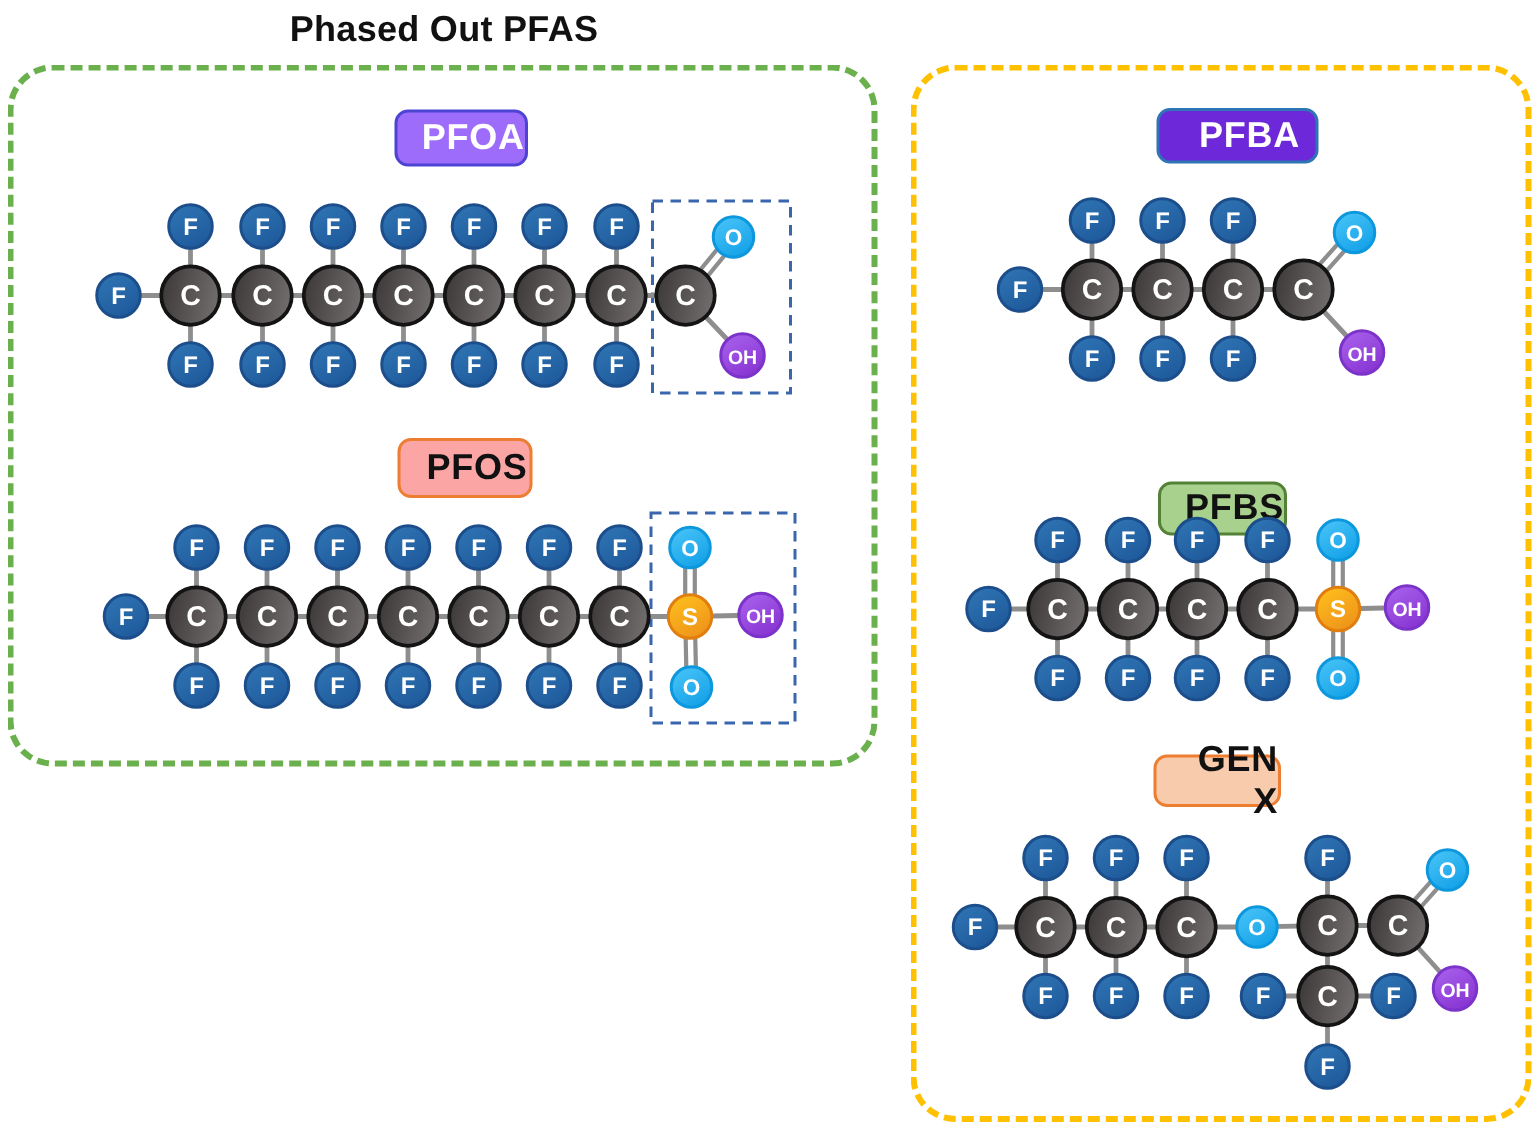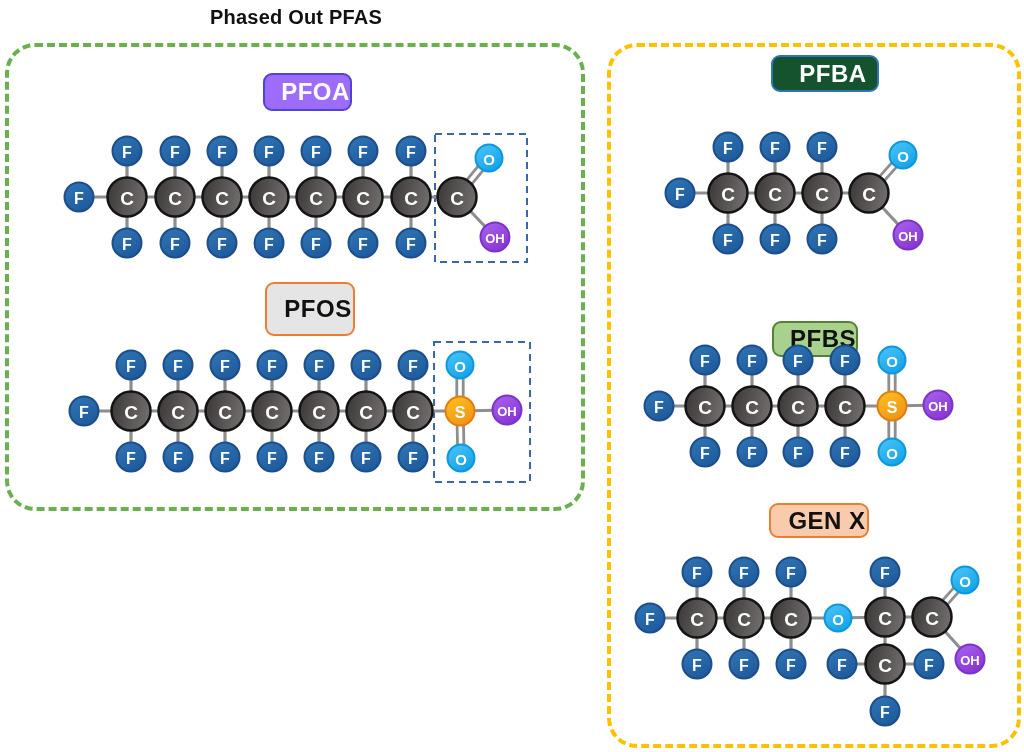--- a/index.html
+++ b/index.html
@@ -1,42 +1,42 @@
 <!DOCTYPE html>
 <html><head>
 <meta charset="utf-8">
 <style>
   html,body{margin:0;padding:0;background:#ffffff;}
   .canvas{position:relative;width:1024px;height:752px;background:#ffffff;overflow:hidden;
           font-family:"Liberation Sans", sans-serif;}
-  .title{position:absolute;width:300px;text-align:center;font-size:20px;font-weight:bold;
+  .title{position:absolute;width:300px;text-align:center;font-size:24px;font-weight:bold;
          color:#111111;letter-spacing:0.2px;}
   .title-left{left:146px;top:6px;}
   .title-right{left:690px;top:6px;}
   .panel{position:absolute;border:4px dashed #888;border-radius:30px;box-sizing:border-box;}
   .panel-left{left:5px;top:43px;width:580px;height:468px;}
   .panel-right{left:607px;top:43px;width:414px;height:705px;}
   .badge{position:absolute;display:flex;align-items:center;justify-content:center;
          border:2.5px solid;border-radius:9px;font-size:24px;font-weight:bold;
          box-sizing:border-box;letter-spacing:0.5px;padding-left:16px;}
   #mol-svg{position:absolute;left:0;top:0;}
 </style>
 </head>
 <body>
 
 <div class="canvas">
   <div class="title title-left">Phased Out PFAS</div>
   <div class="panel panel-left" style="border-color: rgb(106, 176, 76);"></div>
   <div class="panel panel-right" style="border-color: rgb(255, 192, 0);"></div>
   <div id="badges">
       <div class="badge" style="left: 263px; top: 73px; width: 89px; height: 38px; background: rgb(158, 108, 250); border-color: rgb(77, 68, 212); color: rgb(255, 255, 255);">PFOA</div>
-      <div class="badge" style="left: 265px; top: 282px; width: 90px; height: 54px; background: #e5e5e5; border-color: rgb(237, 125, 49); color: rgb(17, 17, 17);">PFOS</div>
-      <div class="badge" style="left: 771px; top: 55px; width: 108px; height: 37px; background: #14532d; border-color: rgb(46, 117, 182); color: rgb(255, 255, 255);">PFBA</div>
+      <div class="badge" style="left: 265px; top: 292px; width: 90px; height: 40px; background: #fca5a5; border-color: rgb(237, 125, 49); color: rgb(17, 17, 17);">PFOS</div>
+      <div class="badge" style="left: 771px; top: 72px; width: 108px; height: 37px; background: #6d28d9; border-color: rgb(46, 117, 182); color: rgb(255, 255, 255);">PFBA</div>
       <div class="badge" style="left: 772px; top: 289px; width: 86px; height: 36px; background: rgb(169, 209, 142); border-color: rgb(83, 129, 53); color: rgb(17, 17, 17); margin-top: 32px;">PFBS</div>
-      <div class="badge" style="left: 769px; top: 503px; width: 100px; height: 35px; background: rgb(248, 203, 173); border-color: rgb(237, 125, 49); color: rgb(17, 17, 17); text-align: right;">GEN X</div>
+      <div class="badge" style="left: 769px; top: 503px; width: 85px; height: 35px; background: rgb(248, 203, 173); border-color: rgb(237, 125, 49); color: rgb(17, 17, 17); text-align: right;">GEN X</div>
     </div>
   <svg id="mol-svg" width="1024" height="752" viewBox="0 0 1024 752">
       <defs>
         <linearGradient id="grad-C" x1="0" y1="0" x2="1" y2="0.2">
           <stop offset="0%" stop-color="#3a3636"></stop>
           <stop offset="100%" stop-color="#6f6a6a"></stop>
         </linearGradient>
         <linearGradient id="grad-F" x1="0" y1="0" x2="0.6" y2="1">
           <stop offset="0%" stop-color="#3076b6"></stop>
           <stop offset="100%" stop-color="#1f5b9c"></stop>

